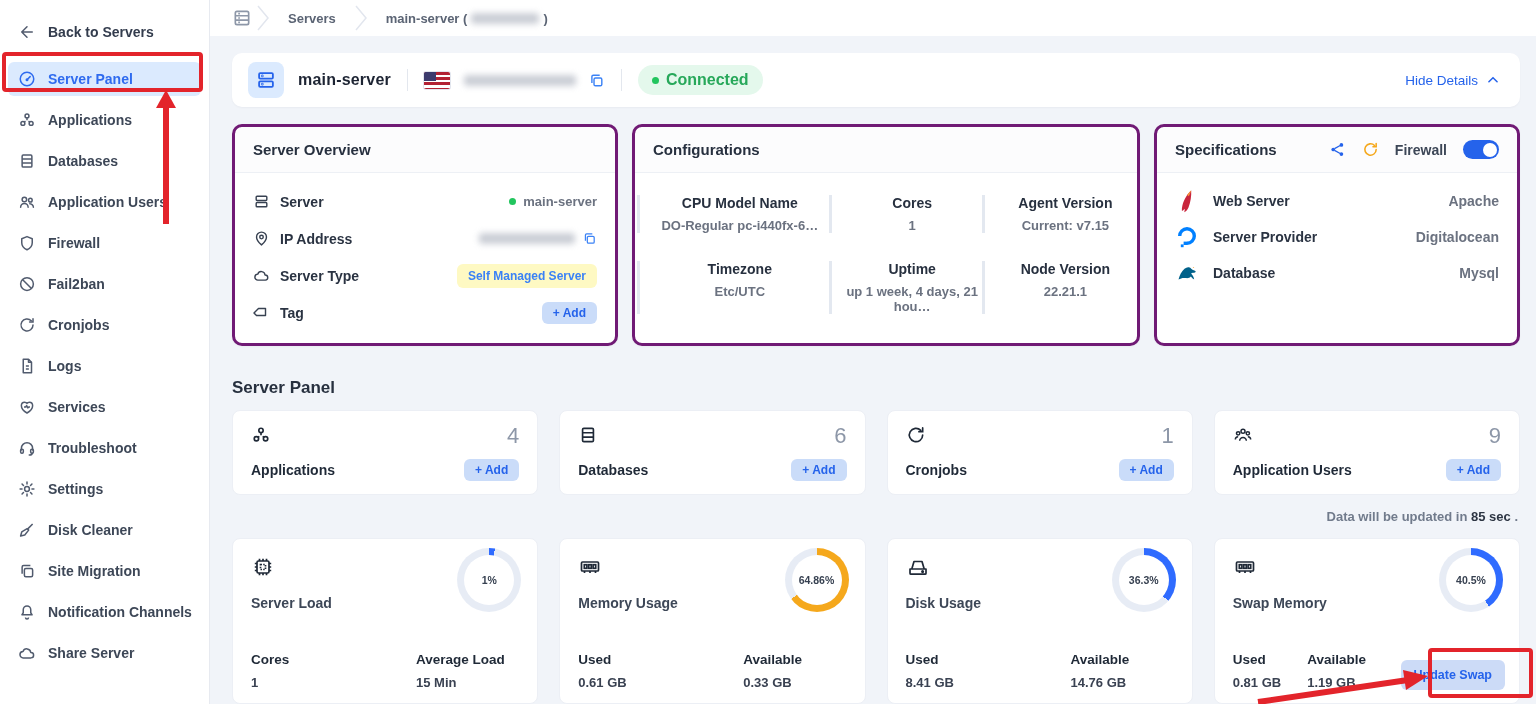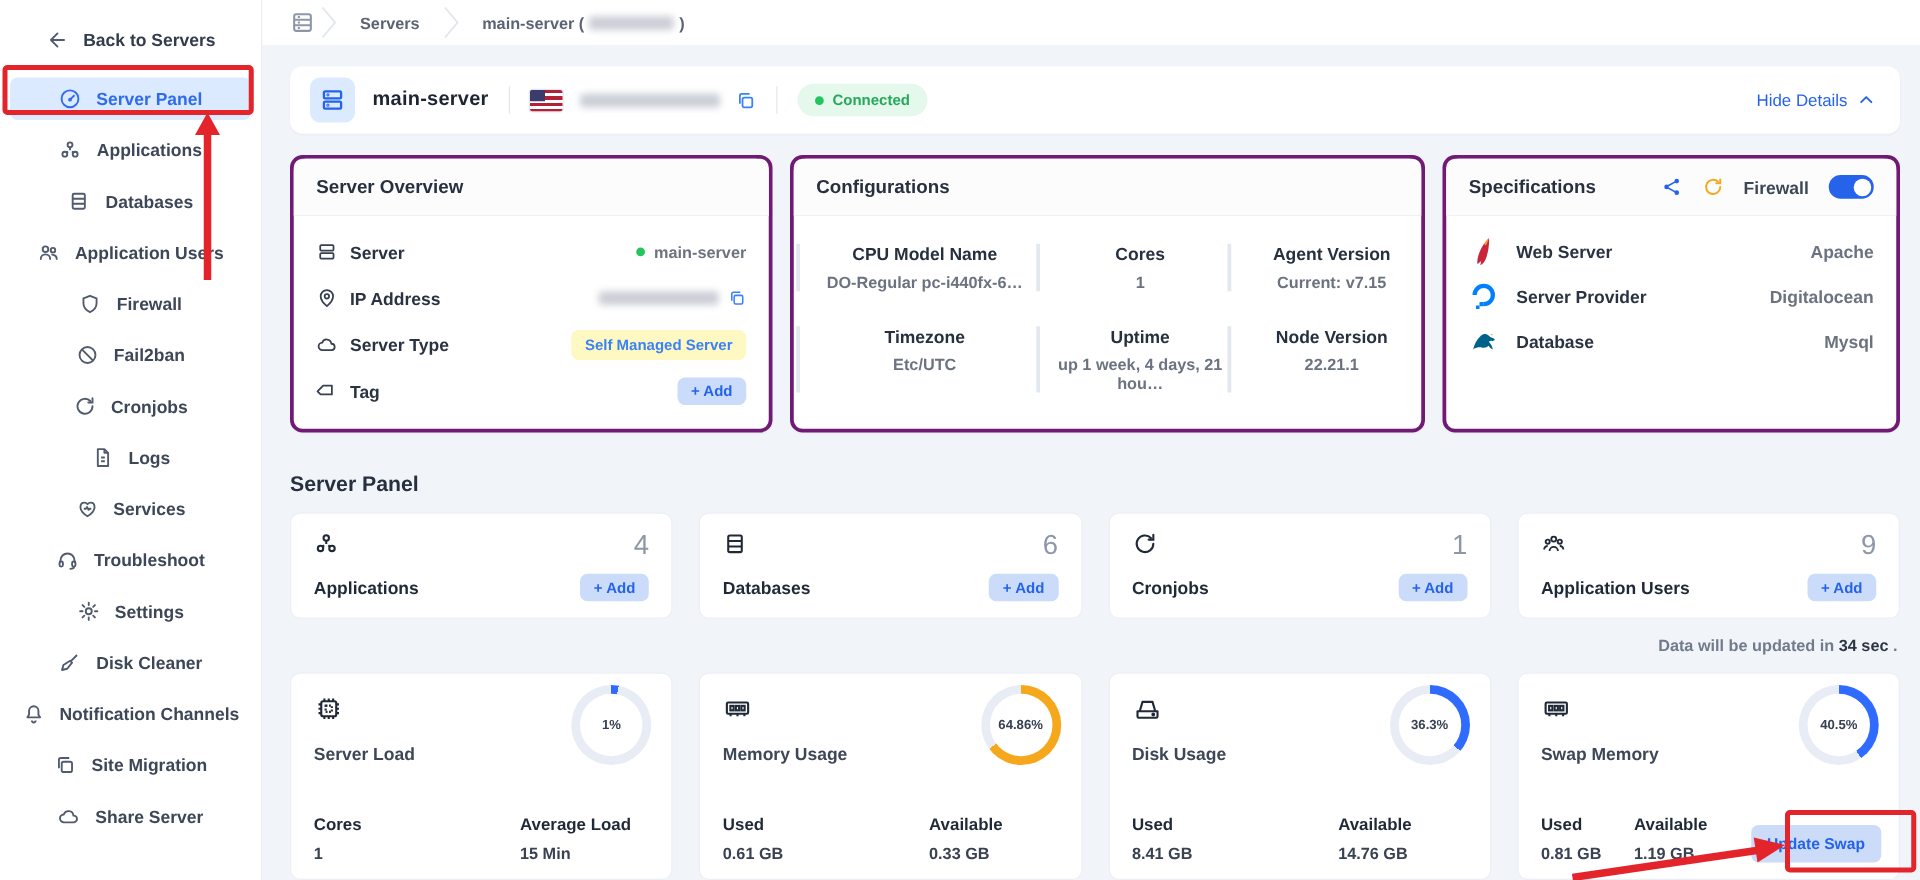--- a/index.html
+++ b/index.html
@@ -2,21 +2,21 @@
 <html><head>
 <meta charset="utf-8">
 <style>
   * { margin:0; padding:0; box-sizing:border-box; }
   html,body { width:1536px; height:704px; overflow:hidden; font-family:"Liberation Sans", sans-serif; background:#f1f4f9; }
   .app { display:flex; width:1536px; height:704px; position:relative; }
 
   
   .sidebar { width:210px; min-width:210px; background:#ffffff; border-right:1px solid #e7eaf0; padding-top:18px; }
   .side-item { display:flex; align-items:center; gap:12px; height:28px; margin:0 8px 13px 8px; padding:0 10px; border-radius:6px;
-               font-size:14px; font-weight:600; color:#3d4757; cursor:pointer; white-space:nowrap;justify-content:center; }
+               font-size:14px; font-weight:600; color:#3d4757; cursor:pointer; white-space:nowrap; }
   .side-item svg { flex:0 0 auto; stroke:#515b6e; }
   .side-item.active { background:#dbeafe; color:#2f6bef; height:34px; margin-bottom:10px; }
   .side-item.active svg { stroke:#2f6bef; }
   .side-item.back { margin-bottom:16px; color:#333c4d; }
 
   
   .main { flex:1; display:flex; flex-direction:column; }
   .topbar { height:40px; background:#ffffff; display:flex; align-items:center; padding-left:22px; gap:4px; }
   .crumb-sep svg { display:block; }
   .crumb { font-size:13px; color:#5b6474; font-weight:600; display:flex; align-items:center; gap:4px; padding:0 14px; }
@@ -26,21 +26,21 @@
 
   
   .head-card { background:#fff; border-radius:10px; height:54px; display:flex; align-items:center; padding:0 20px 0 16px;
                box-shadow:0 1px 2px rgba(16,24,40,.04); }
   .srv-avatar { width:36px; height:36px; border-radius:8px; background:#dbeafe; display:flex; align-items:center; justify-content:center; }
   .srv-name { font-size:16px; font-weight:800; color:#1d2433; margin-left:14px; letter-spacing:.2px; }
   .vdiv { width:1px; height:22px; background:#e3e7ee; margin:0 16px; }
   .flag { width:26px; height:17px; border-radius:2px; position:relative; overflow:hidden;
           background:repeating-linear-gradient(#b22234 0 2.6px,#fff 2.6px 5.2px); box-shadow:0 0 0 1px #e2e6ee; }
   .flag::after { content:""; position:absolute; left:0; top:0; width:12px; height:9px; background:#3c3b6e; }
-  .pill-green { display:flex; align-items:center; gap:7px; background:#e4f8ec; color:#27a85a; font-size:12px; font-weight:700;
+  .pill-green { display:flex; align-items:center; gap:7px; background:#e4f8ec; color:#27a85a; font-size:16px; font-weight:700;
                 padding:6px 14px; border-radius:15px; }
   .dot-g { width:7px; height:7px; border-radius:50%; background:#22c55e; }
   .hide-details { margin-left:auto; display:flex; align-items:center; gap:8px; color:#2563eb; font-size:13.5px; font-weight:400; cursor:pointer; }
 
   
   .info-row { display:grid; grid-template-columns:386px 508px 1fr; gap:14px; margin-top:17px; }
   .card { background:#fff; border-radius:10px; border:3px solid #701a75; box-shadow:0 1px 2px rgba(16,24,40,.03); }
   .card-head { height:46px; display:flex; align-items:center; padding:0 18px; border-bottom:1px solid #edf0f5; background:#fcfcfd;
                border-radius:10px 10px 0 0; font-size:15px; font-weight:700; color:#27303f; }
   .card-body { padding:10px 18px 12px 18px; }
@@ -237,35 +237,35 @@
             <path d="M19.5 4l-6.8 6.8"></path>
             <path d="M12.2 10.2l2 2-5.2 6.5-5.5 1.3 1.5-5.4z"></path>
           </svg>
         </span>
       <span>Disk Cleaner</span>
     </div>
 
     <div class="side-item">
       <span>
           <svg class="ic" width="18" height="18" viewBox="0 0 24 24" fill="none" stroke-width="2" stroke-linejoin="round">
+            <rect x="8.5" y="8.5" width="11" height="11" rx="2"></rect>
+            <path d="M5.5 15.5v-9a2 2 0 0 1 2-2h9"></path>
+          </svg>
+        </span>
+      <span>Site Migration</span>
+    </div>
+
+    <div class="side-item">
+      <span>
+          <svg class="ic" width="18" height="18" viewBox="0 0 24 24" fill="none" stroke-width="2" stroke-linejoin="round">
             <path d="M12 4a5 5 0 0 1 5 5v4l1.8 2.8H5.2L7 13V9a5 5 0 0 1 5-5z"></path>
             <path d="M10 19.3a2 2 0 0 0 4 0"></path>
           </svg>
         </span>
       <span>Notification Channels</span>
-    </div>
-
-    <div class="side-item">
-      <span>
-          <svg class="ic" width="18" height="18" viewBox="0 0 24 24" fill="none" stroke-width="2" stroke-linejoin="round">
-            <rect x="8.5" y="8.5" width="11" height="11" rx="2"></rect>
-            <path d="M5.5 15.5v-9a2 2 0 0 1 2-2h9"></path>
-          </svg>
-        </span>
-      <span>Site Migration</span>
     </div>
 
     <div class="side-item">
       <span>
           <svg class="ic" width="18" height="18" viewBox="0 0 24 24" fill="none" stroke-width="2" stroke-linejoin="round">
             <path d="M7 18.5a4.2 4.2 0 0 1-.3-8.4 5.3 5.3 0 0 1 10.3 1.2 3.6 3.6 0 0 1 .4 7.2z"></path>
           </svg>
         </span>
       <span>Share Server</span>
     </div>
@@ -557,21 +557,21 @@
             <span class="stat-count">9</span>
           </div>
           <div class="stat-bottom">
             <span class="stat-label">Application Users</span>
             <button class="btn-add">+ Add</button>
           </div>
         </div>
       </div>
 
       <div class="update-note">
-        <span>Data will be updated in </span><b>34 sec</b><span> .</span>
+        <span>Data will be updated in </span><b>85 sec</b><span> .</span>
       </div>
 
       <div class="metric-row">
 
         <div class="metric-card">
           <span><svg class="ic" width="24" height="24" viewBox="0 0 24 24" fill="none" stroke="#1f2937" stroke-width="1.7">
                 <rect x="6" y="6" width="12" height="12" rx="1.5"></rect>
                 <rect x="9.5" y="9.5" width="5" height="5" stroke-dasharray="1.5 1.2"></rect>
                 <path d="M8.5 6V3.8M12 6V3.8M15.5 6V3.8M8.5 20.2V18M12 20.2V18M15.5 20.2V18M6 8.5H3.8M6 12H3.8M6 15.5H3.8M20.2 8.5H18M20.2 12H18M20.2 15.5H18"></path>
               </svg></span>

